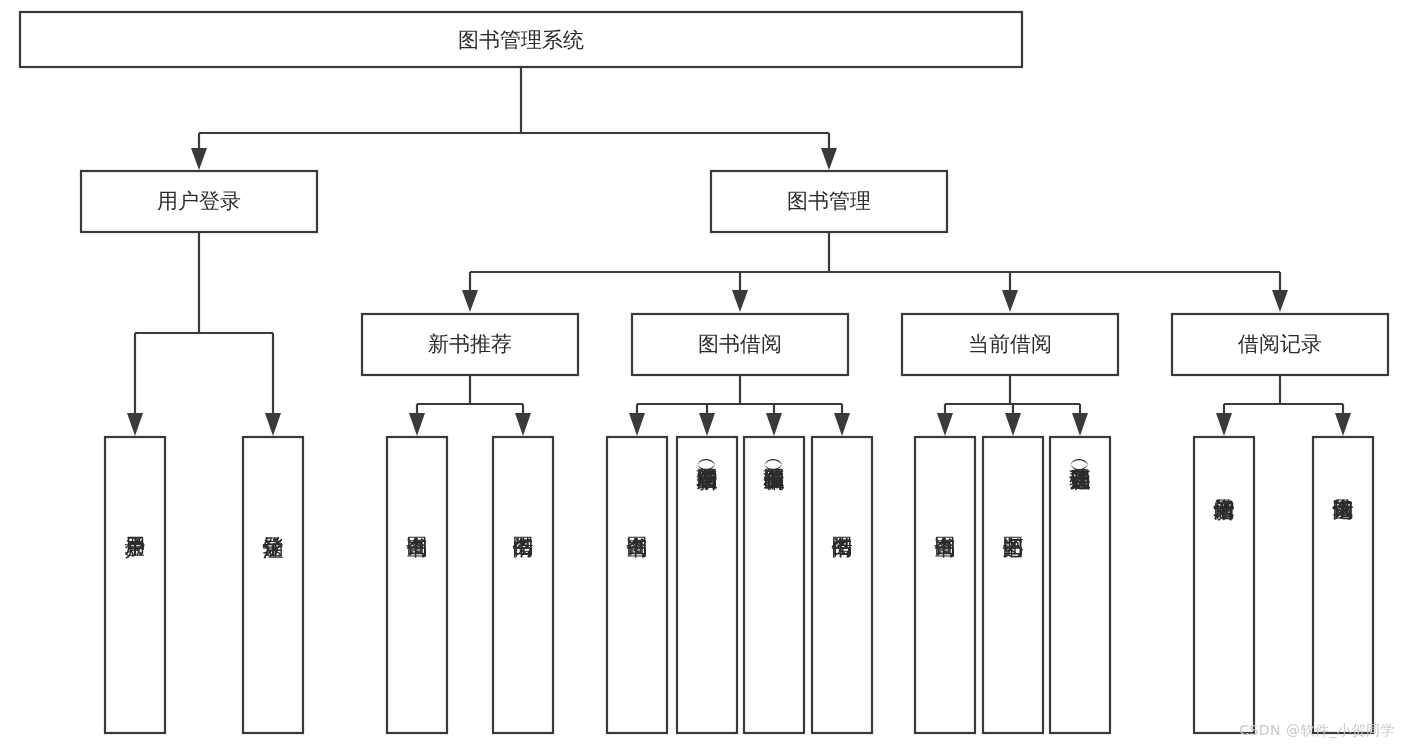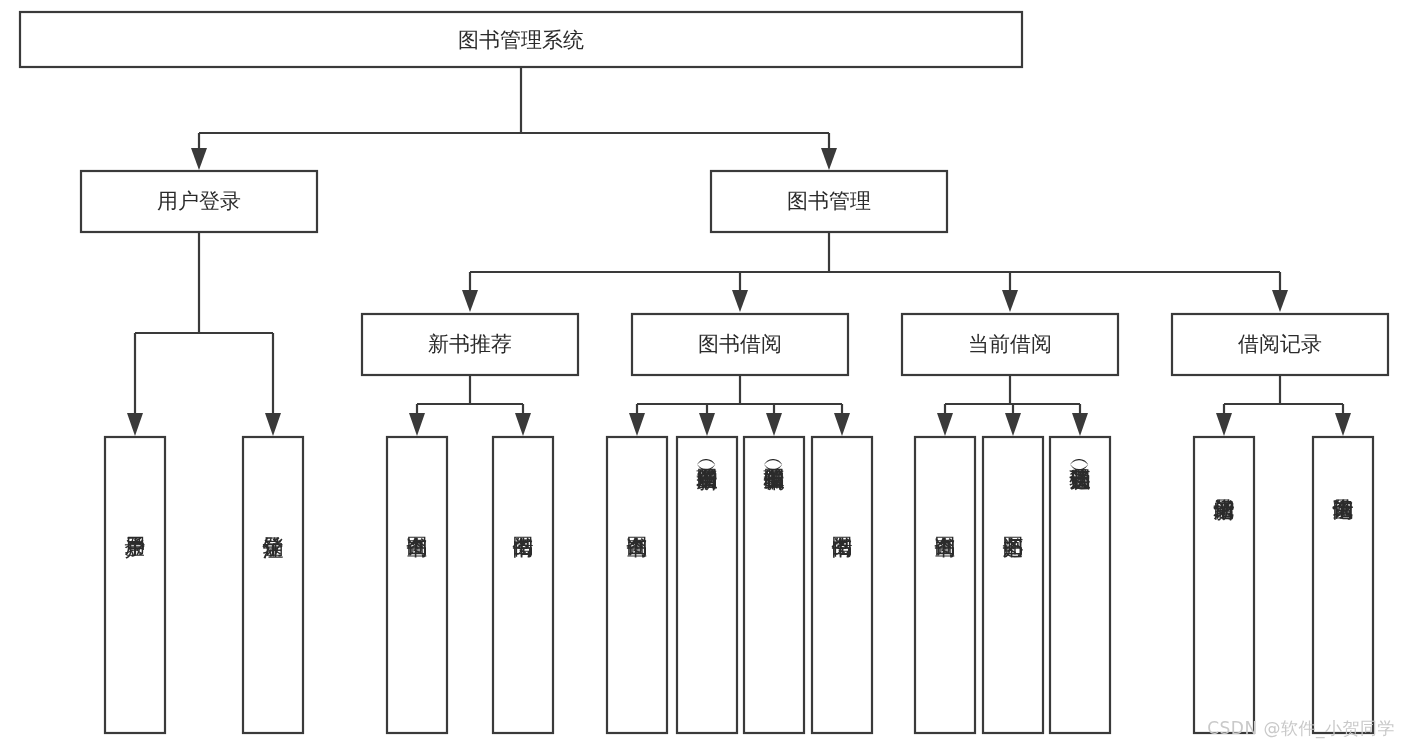--- a/index.html
+++ b/index.html
@@ -47,21 +47,21 @@
     fill: #2b2b2b;
     font-family: "DejaVu Sans", "Liberation Sans", sans-serif;
     font-size: 21px;
     text-anchor: middle;
   }
   .watermark {
     position: absolute;
     right: 10px;
     bottom: 7px;
     font-family: "DejaVu Sans", "Liberation Sans", sans-serif;
-    font-size: 17px;
+    font-size: 14px;
     color: #c9c9c9;
     letter-spacing: 0.5px;
     white-space: nowrap;
     user-select: none;
   }
 </style>
 </head>
 <body>
 
 <svg id="diagram" viewBox="0 0 1405 747" xmlns="http://www.w3.org/2000/svg">

